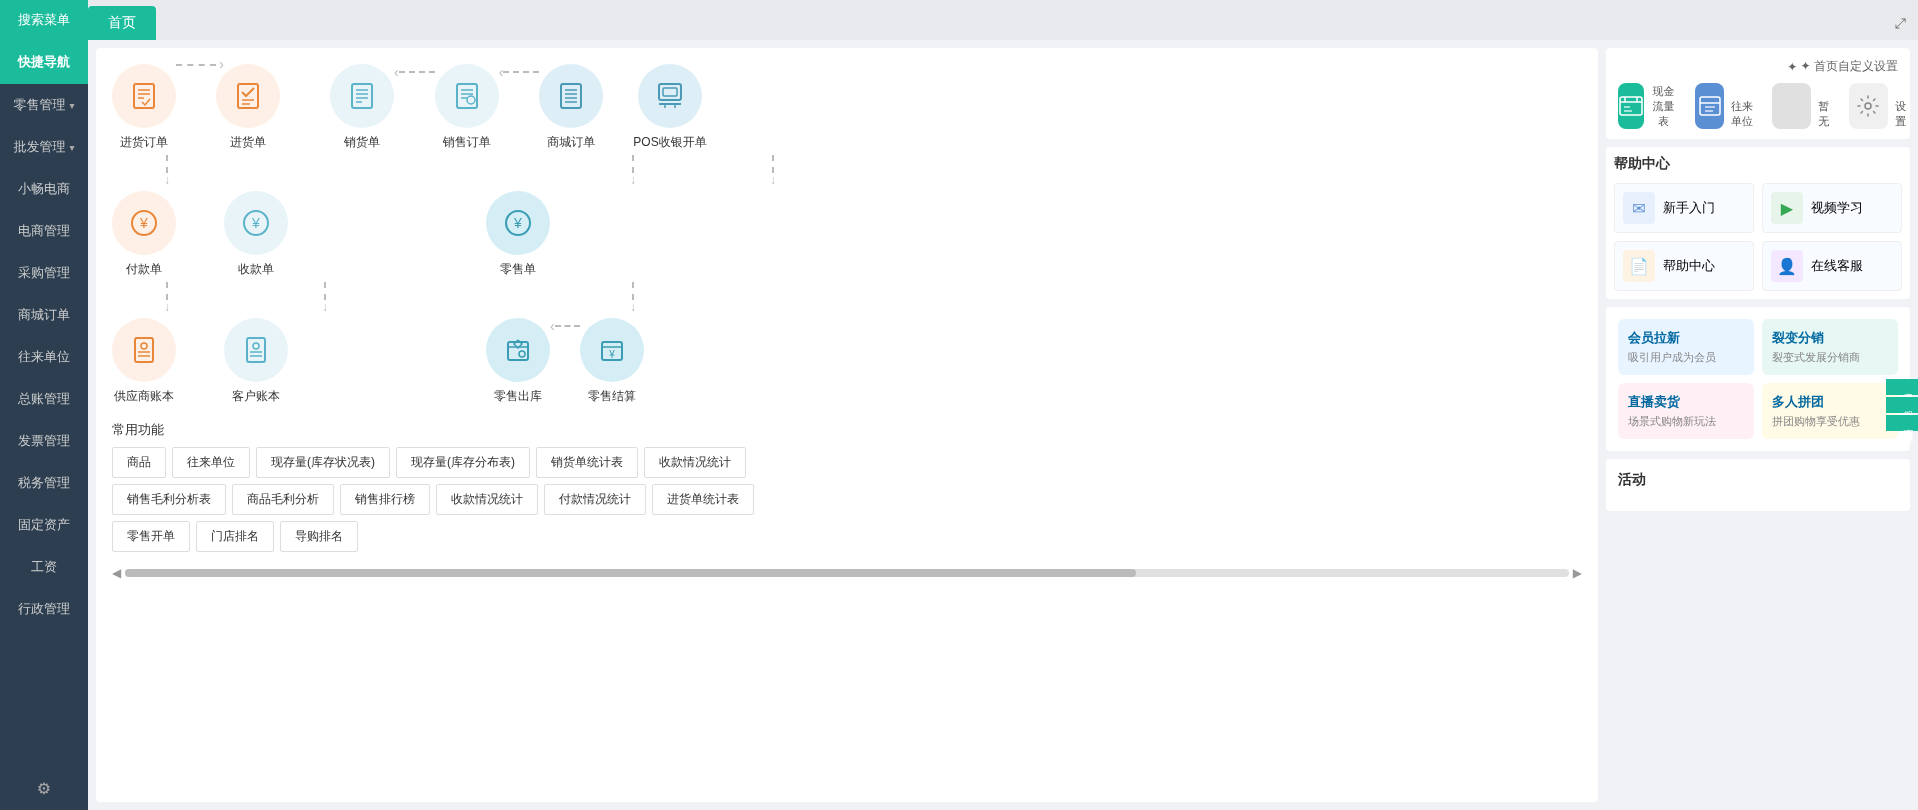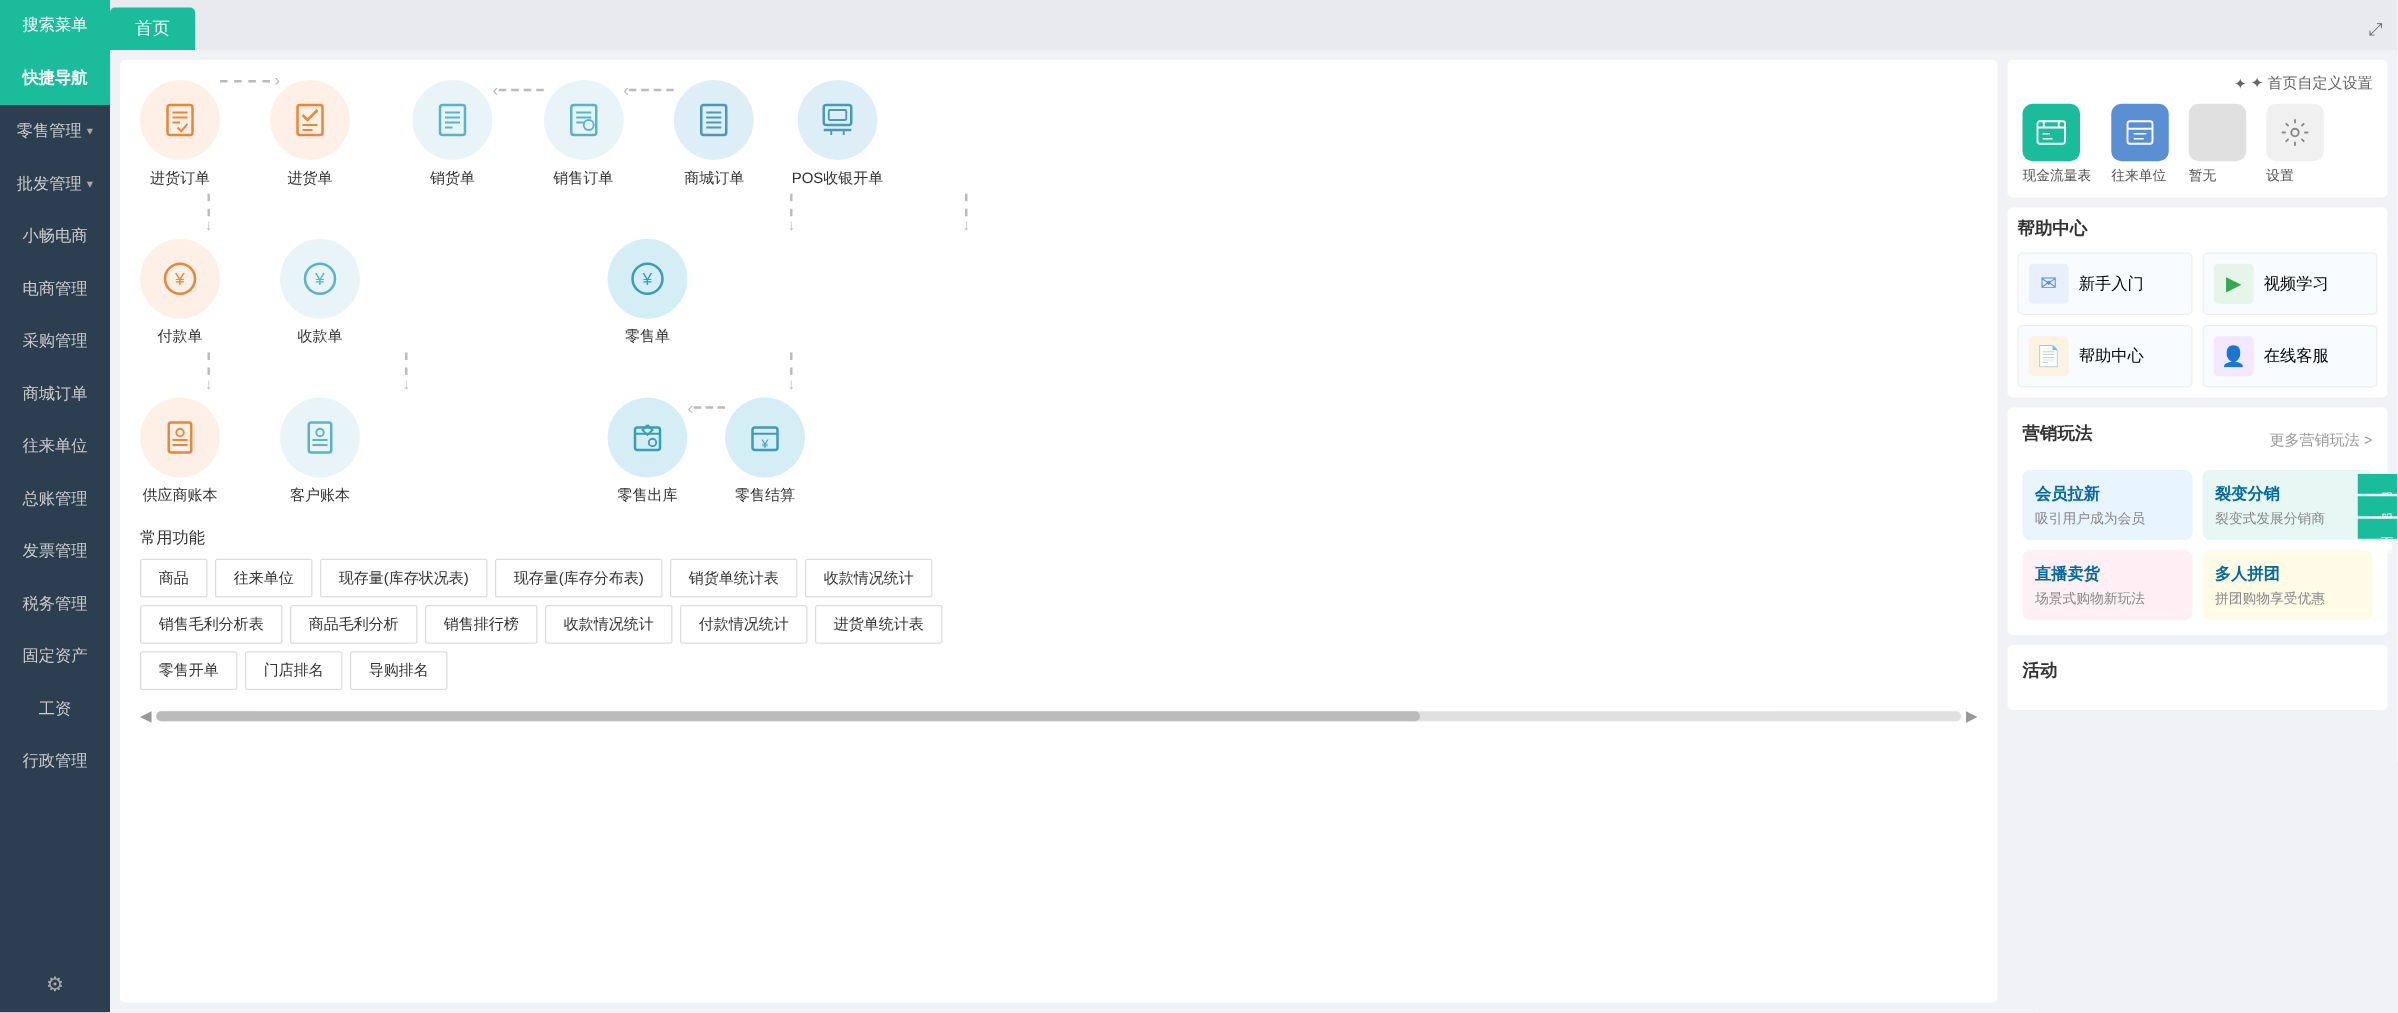--- a/index.html
+++ b/index.html
@@ -211,22 +211,21 @@
       color: #666;
       margin-bottom: 8px;
     }
     .quick-icons-row {
       display: flex;
       gap: 16px;
       align-items: flex-start;
     }
     .quick-icon-item {
       display: flex;
-      flex-direction: column;
-      align-items: flex-start;
+      align-items: flex-end;
       gap: 4px;
       cursor: pointer;
     }
     .quick-icon-box {
       width: 46px;
       height: 46px;
       border-radius: 8px;
       display: flex;
       align-items: center;
       justify-content: center;
@@ -786,24 +785,20 @@
             <span>帮助中心</span>
           </div>
           <div class="help-item">
             <div class="help-icon purple">👤</div>
             <span>在线客服</span>
           </div>
         </div>
       </div>
 
       <div class="marketing-section">
-        <div class="marketing-header">
-          <span class="section-title">营销玩法</span>
-          <span class="more-link">更多营销玩法 &gt;</span>
-        </div>
         <div class="marketing-grid">
           <div class="marketing-item blue-bg">
             <div class="marketing-item-title">会员拉新</div>
             <div class="marketing-item-desc">吸引用户成为会员</div>
           </div>
           <div class="marketing-item green-bg">
             <div class="marketing-item-title">裂变分销</div>
             <div class="marketing-item-desc">裂变式发展分销商</div>
           </div>
           <div class="marketing-item pink-bg">

